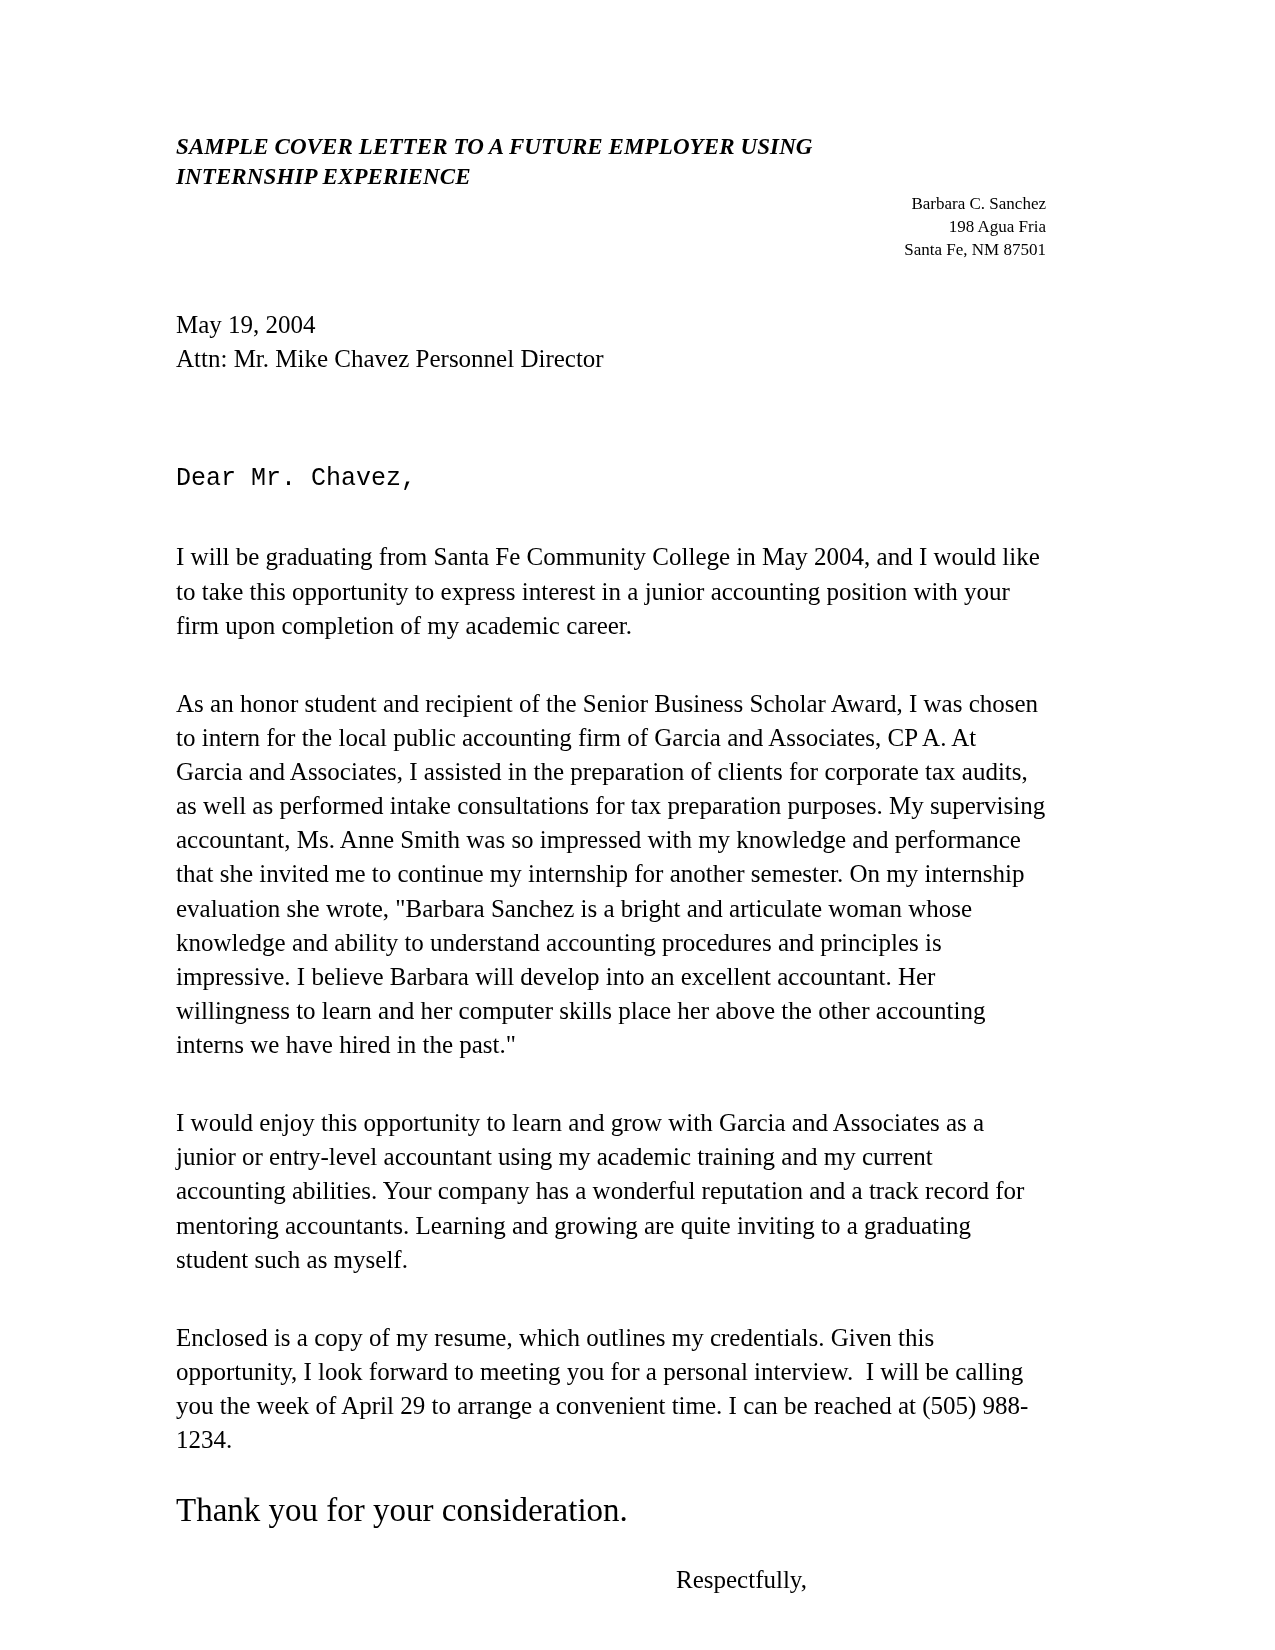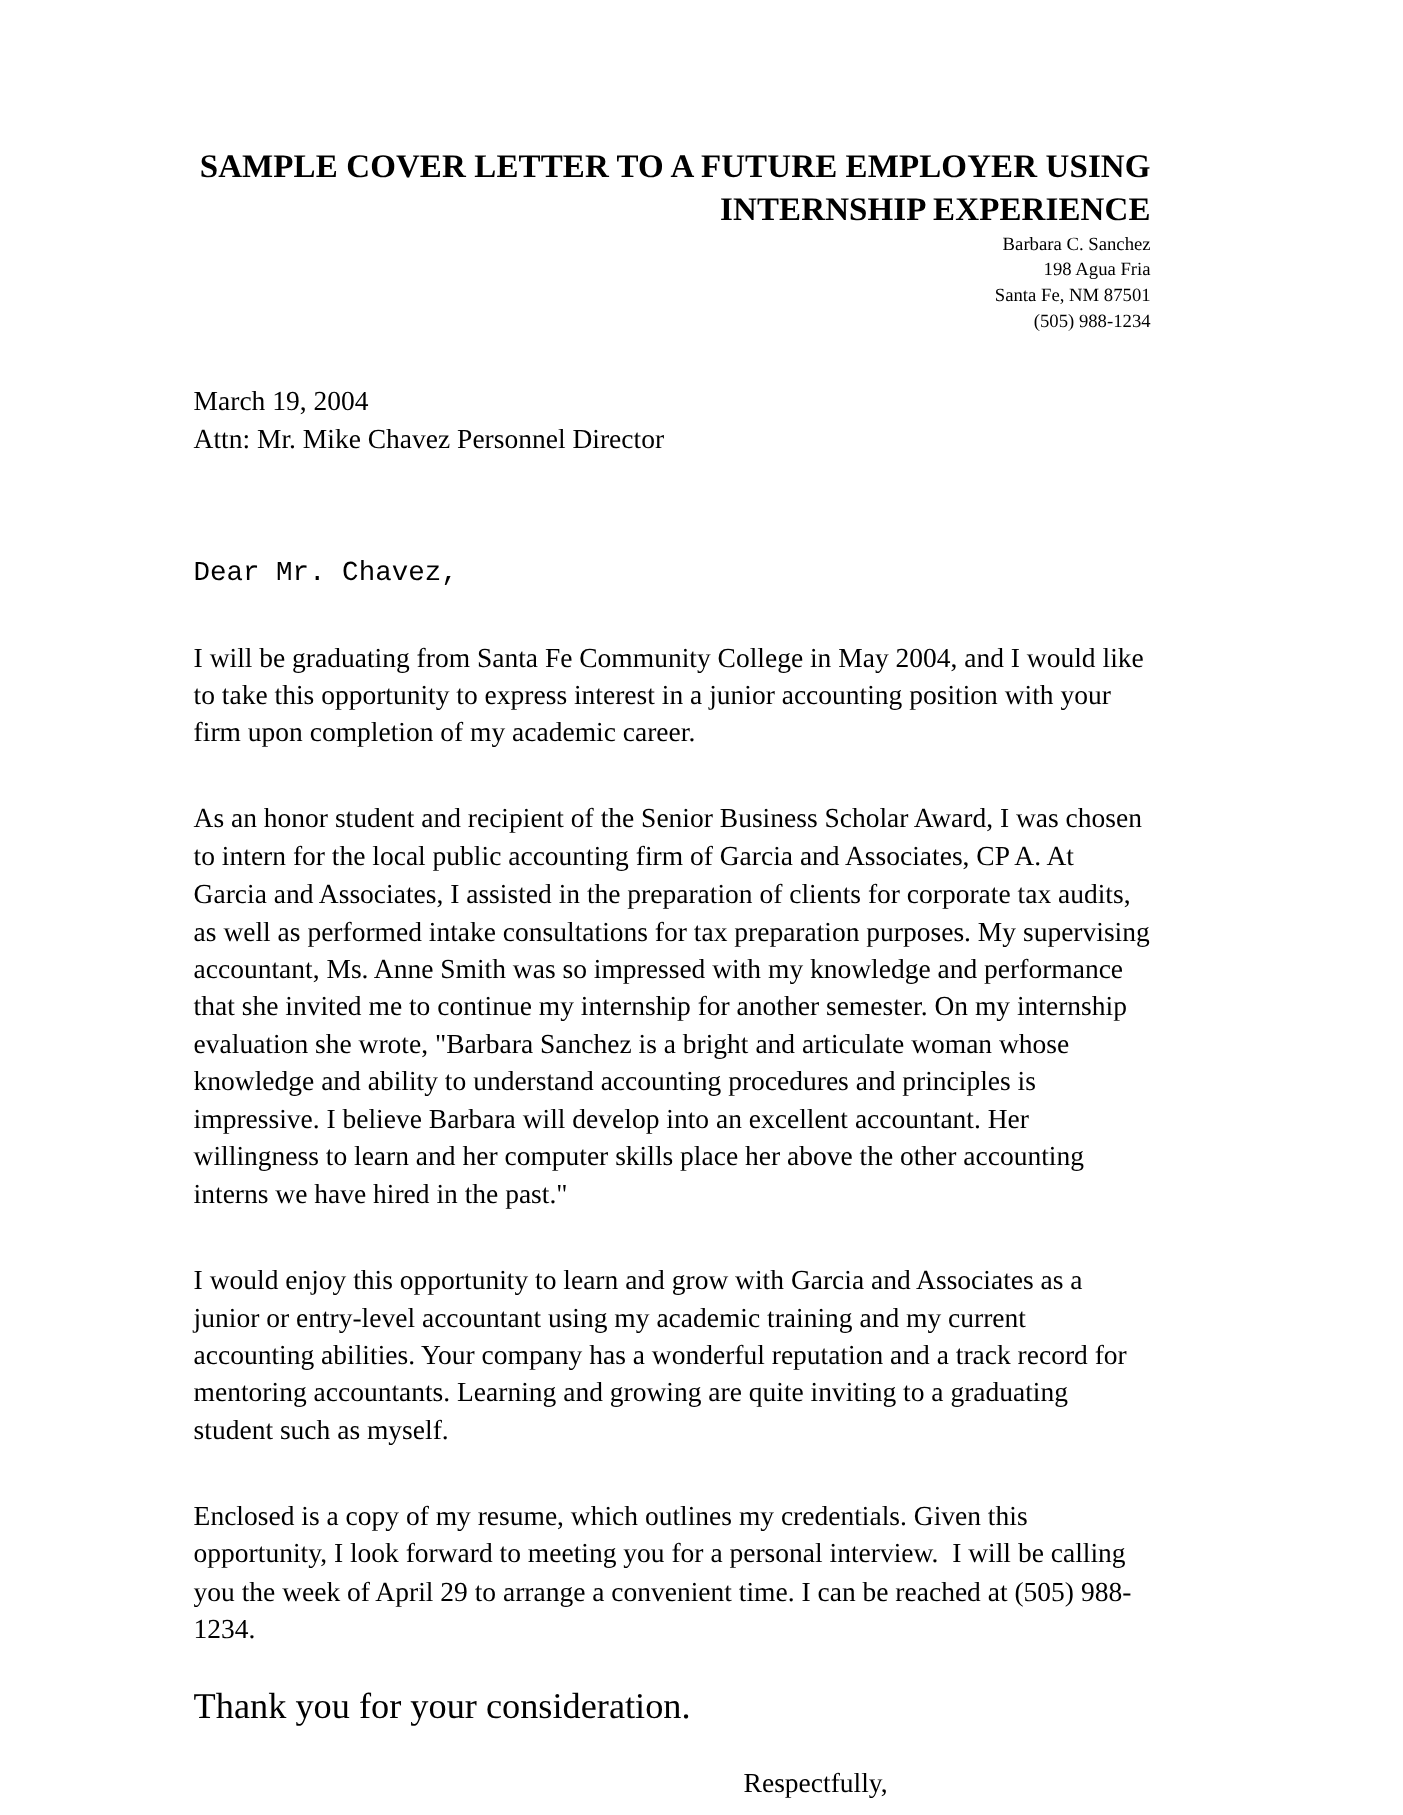--- a/index.html
+++ b/index.html
@@ -27,27 +27,28 @@
   }
 
   .letter {
     position: absolute;
     left: 176px;
     top: 132px;
     width: 870px;
   }
 
   .doc-title {
-    font-size: 30px;
+    font-size: 23px;
     font-weight: bold;
     line-height: 1.30;
     letter-spacing: 0.1px;
     margin: 0 0 0 0;
     padding: 0;
-    text-align: right;
+    text-align: left;
+    font-style: italic;
   }
 
   .sender-block {
     margin-left: 552px;
     font-size: 17px;
     line-height: 1.37;
     text-align: right;
   }
   .sender-block .line {
     white-space: pre;
@@ -102,25 +103,24 @@
     <h1 class="doc-title">
       <span>SAMPLE COVER LETTER TO A FUTURE EMPLOYER USING</span>
       <br>
       <span>INTERNSHIP EXPERIENCE</span>
     </h1>
 
     <div class="sender-block">
       <div class="line">Barbara C. Sanchez</div>
       <div class="line">198 Agua Fria</div>
       <div class="line">Santa Fe, NM 87501</div>
-      <div class="line">(505) 988-1234</div>
     </div>
 
     <div class="date-block">
-      <div class="line">March 19, 2004</div>
+      <div class="line">May 19, 2004</div>
       <div class="line">Attn: Mr. Mike Chavez Personnel Director</div>
     </div>
 
     <div class="salutation">Dear Mr. Chavez,</div>
 
     <p class="para nowrap-block">I will be graduating from Santa Fe Community College in May 2004, and I would like to take this opportunity to express interest in a junior accounting position with your firm upon completion of my academic career.</p>
     <p class="para nowrap-block">As an honor student and recipient of the Senior Business Scholar Award, I was chosen to intern for the local public accounting firm of Garcia and Associates, CP A. At Garcia and Associates, I assisted in the preparation of clients for corporate tax audits, as well as performed intake consultations for tax preparation purposes. My supervising accountant, Ms. Anne Smith was so impressed with my knowledge and performance that she invited me to continue my internship for another semester. On my internship evaluation she wrote, "Barbara Sanchez is a bright and articulate woman whose knowledge and ability to understand accounting procedures and principles is impressive. I believe Barbara will develop into an excellent accountant. Her willingness to learn and her computer skills place her above the other accounting interns we have hired in the past."</p>
     <p class="para nowrap-block">I would enjoy this opportunity to learn and grow with Garcia and Associates as a junior or entry-level accountant using my academic training and my current accounting abilities. Your company has a wonderful reputation and a track record for mentoring accountants. Learning and growing are quite inviting to a graduating student such as myself.</p>
     <p class="para nowrap-block">Enclosed is a copy of my resume, which outlines my credentials. Given this opportunity, I look forward to meeting you for a personal interview.  I will be calling you the week of April 29 to arrange a convenient time. I can be reached at (505) 988-1234.</p>
 

